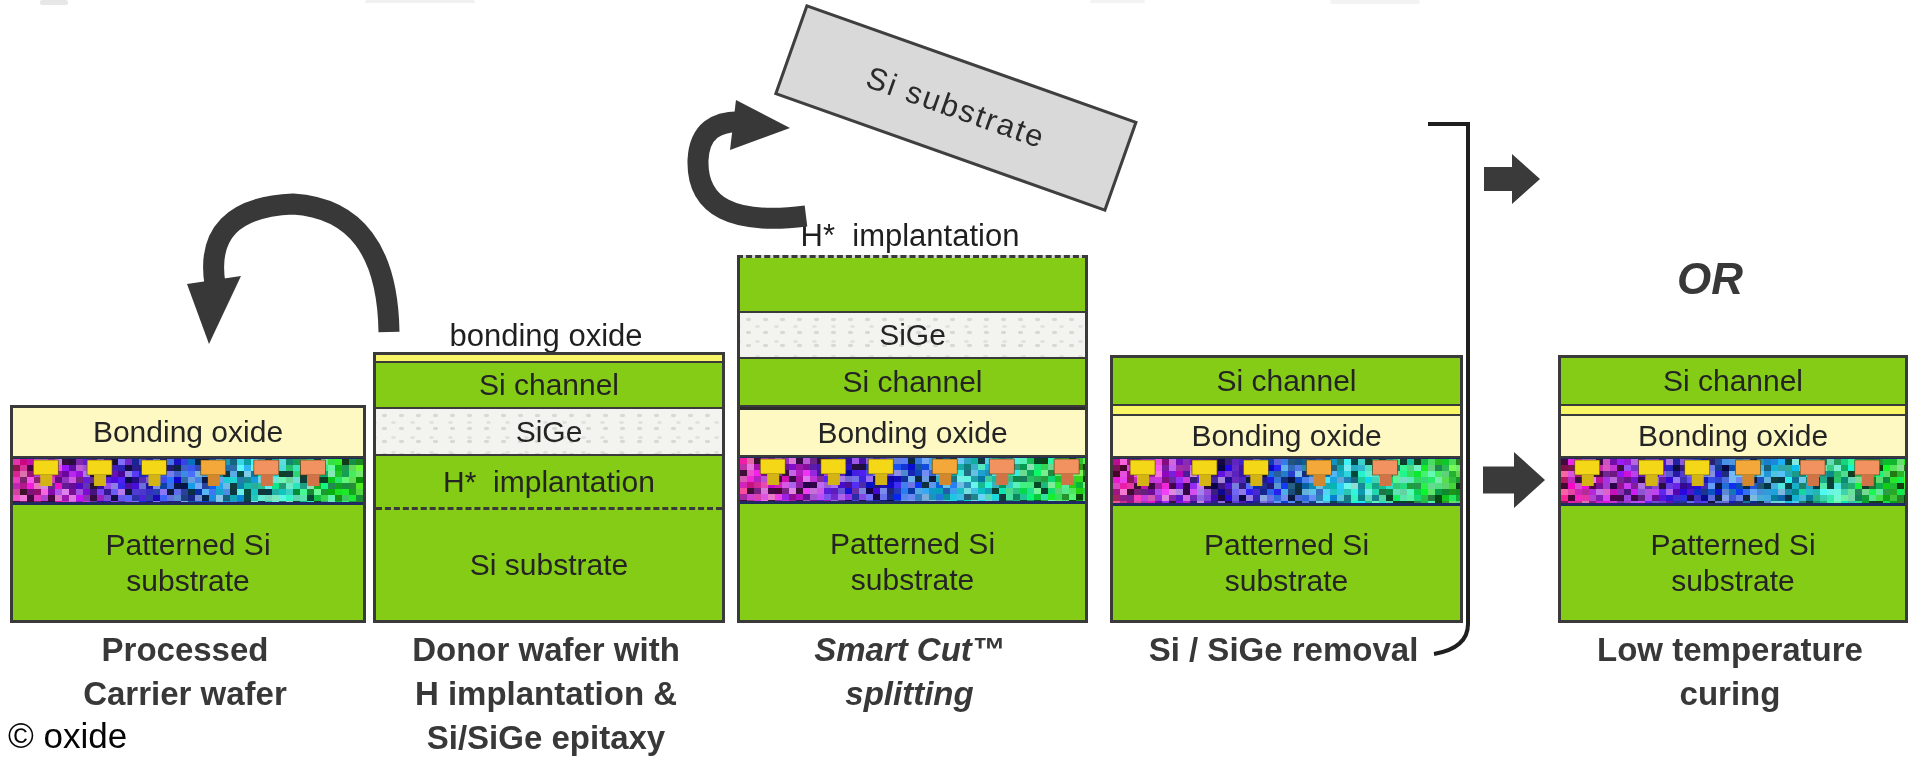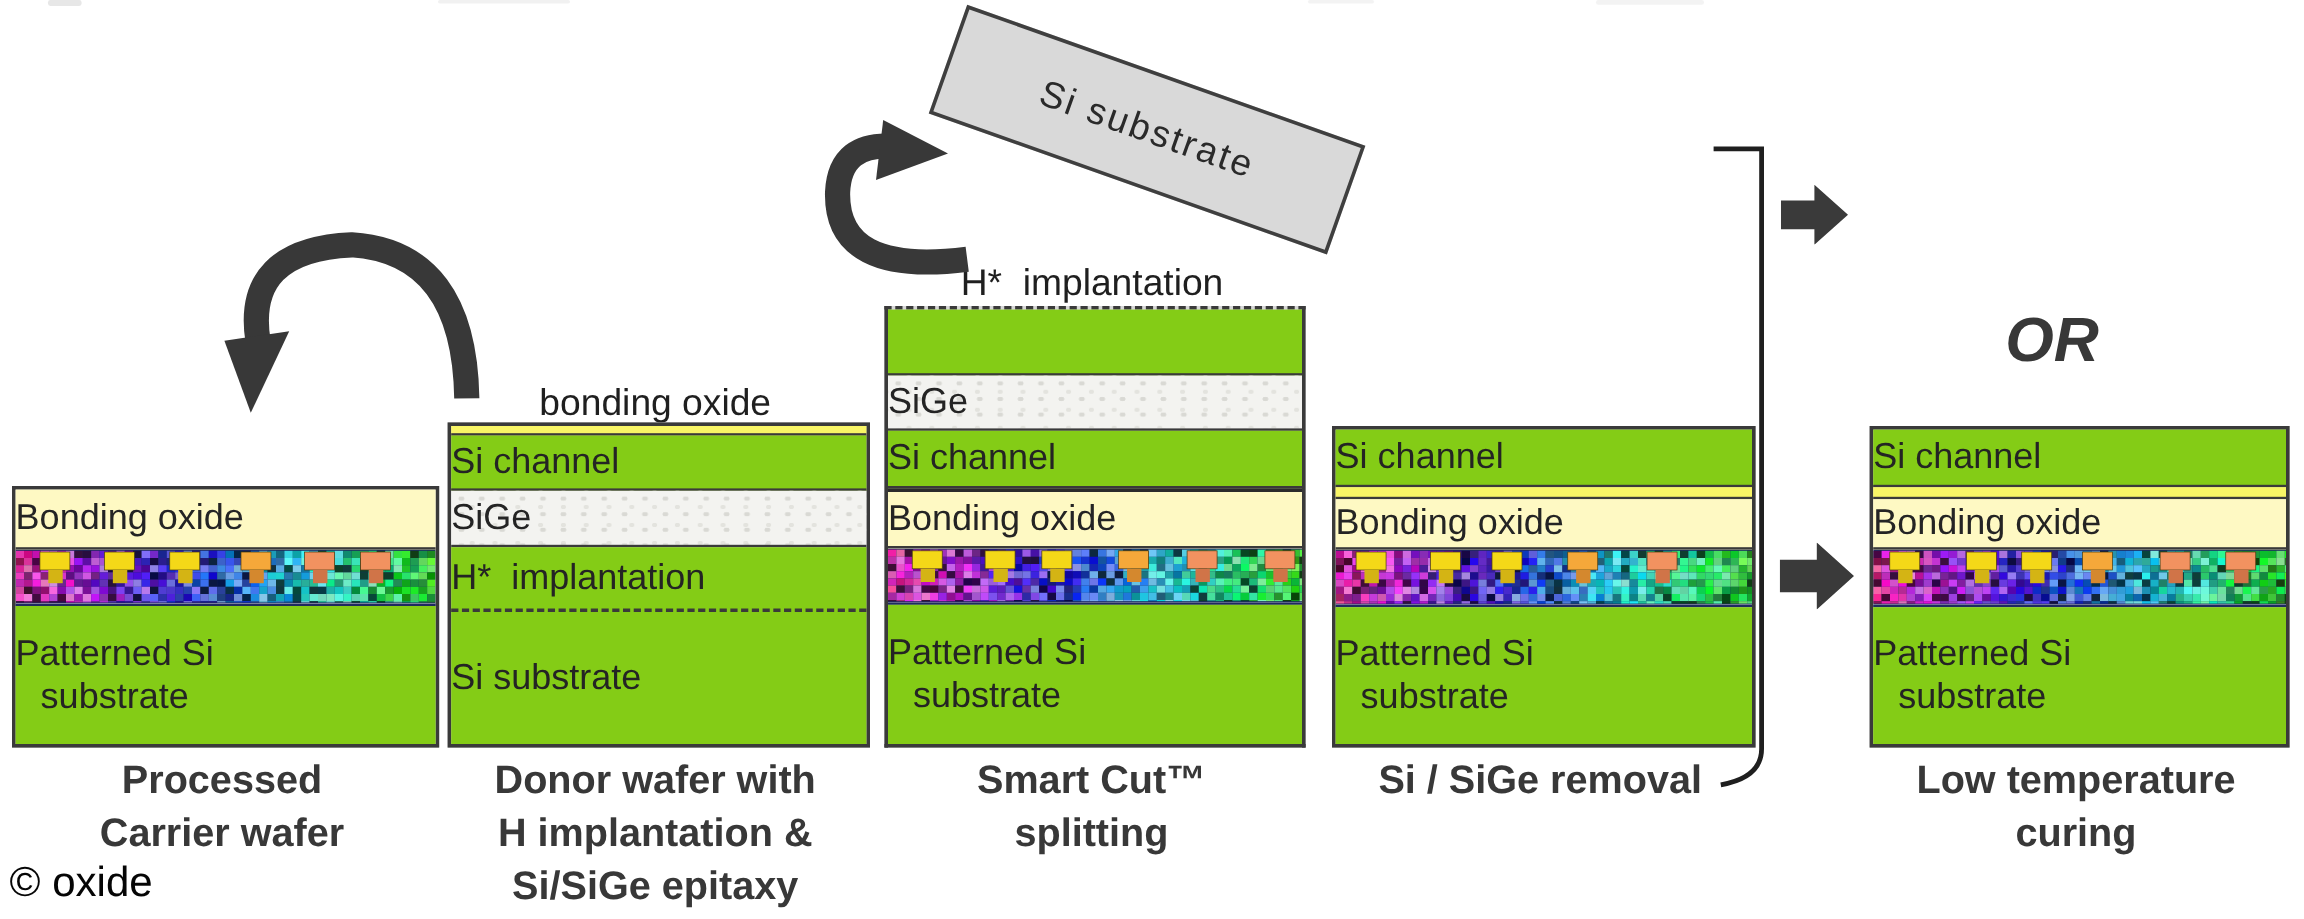--- a/index.html
+++ b/index.html
@@ -4,21 +4,21 @@
 <style>
   html,body{margin:0;padding:0;background:#ffffff;}
   #canvas{position:relative;width:1920px;height:766px;background:#ffffff;overflow:hidden;
           font-family:"Liberation Sans",sans-serif;color:#2e2e2e;}
   .smudge{position:absolute;background:#e7e7e7;border-radius:2px;}
   .title{position:absolute;font-weight:bold;font-size:37px;color:#383838;text-align:center;white-space:pre-wrap;}
   .float-label{position:absolute;font-size:31px;color:#1f1f1f;text-align:center;white-space:pre-wrap;}
   .big-label{position:absolute;font-weight:bold;color:#383838;text-align:center;}
   .stack{position:absolute;border:3px solid #3a3a3a;background:#d7d7d7;box-sizing:content-box;}
   .layer{position:relative;width:100%;border-bottom:2px solid #3a3a3a;box-sizing:border-box;
-         display:flex;align-items:center;justify-content:flex-start;overflow:hidden;}
+         display:flex;align-items:center;justify-content:center;overflow:hidden;}
   .layer.gray{background:#84cc16;}
   .layer.oxide{background:#fef9c3;}
   .layer.nativeoxide{background:#f8f566;}
   .layer.bondline{background:#2b2b2b;border-bottom:none;}
   .layer.sige{background:
       radial-gradient(#d9d9d4 2.2px, transparent 2.7px),
       radial-gradient(#e3e3de 2px, transparent 2.5px),
       #f3f3f0;
       background-size:17px 13px,19px 15px;background-position:0 0,8px 6px;}
   .layer-label{font-size:30px;line-height:36px;text-align:center;color:#242424;white-space:pre-wrap;}
@@ -42,21 +42,21 @@
   <div class="smudge" style="left:365px;top:0;width:110px;height:3px;opacity:.6;"></div>
   <div class="smudge" style="left:1090px;top:0;width:55px;height:3px;opacity:.5;"></div>
   <div class="smudge" style="left:1330px;top:0;width:90px;height:4px;opacity:.5;"></div>
 
 
   <div class="float-label" style="left:396px;top:318px;width:300px;">bonding oxide</div>
 
   <div class="float-label" style="left:760px;top:218px;width:300px;">H*  implantation</div>
 
 
-  <div class="big-label" style="left:1630px;top:254px;width:160px;font-size:52px;font-style:italic;">OR</div>
+  <div class="big-label" style="left:1630px;top:254px;width:160px;font-size:44px;font-style:italic;">OR</div>
 
   <div class="tilted">
     <span>Si substrate</span>
   </div>
 
   <svg class="arrow-svg" style="left:175px;top:192px;" width="240" height="160" viewBox="0 0 240 160">
     <path d="M 214 140 Q 212 18 118 12 Q 28 16 40 92" fill="none" stroke="#383838" stroke-width="21"></path>
     <polygon points="12,92 66,84 34,152" fill="#383838"></polygon>
   </svg>
 
@@ -946,21 +946,21 @@
             <rect x="256.2404736033641" y="17" width="12" height="11" fill="#d07448"></rect>
             <rect x="314.09431766252965" y="2" width="25" height="15" fill="#f29260" stroke="#4a3c10" stroke-width="0.6"></rect>
             <rect x="321.09431766252965" y="17" width="12" height="11" fill="#d07448"></rect>
           </svg>
         </div>
         <div class="layer gray" style="height: 116px; border-bottom: none;">
           <span class="layer-label">Patterned Si
 substrate</span>
         </div>
       </div>
-      <div class="caption" style="left: 699.5px; top: 628px;">Smart Cut™
+      <div class="caption" style="left: 699.5px; top: 628px; font-style: italic;">Smart Cut™
 splitting</div>
       <div class="stack" style="left: 1110px; top: 355px; width: 347px;">
         <div class="layer gray" style="height: 48px;">
           <span class="layer-label">Si channel</span>
         </div>
         <div class="layer nativeoxide" style="height: 10px;"></div>
         <div class="layer oxide" style="height: 42px;">
           <span class="layer-label">Bonding oxide</span>
         </div>
         <div class="layer pattern" style="height: 48px; border-bottom: 2px solid rgb(30, 42, 96);">

